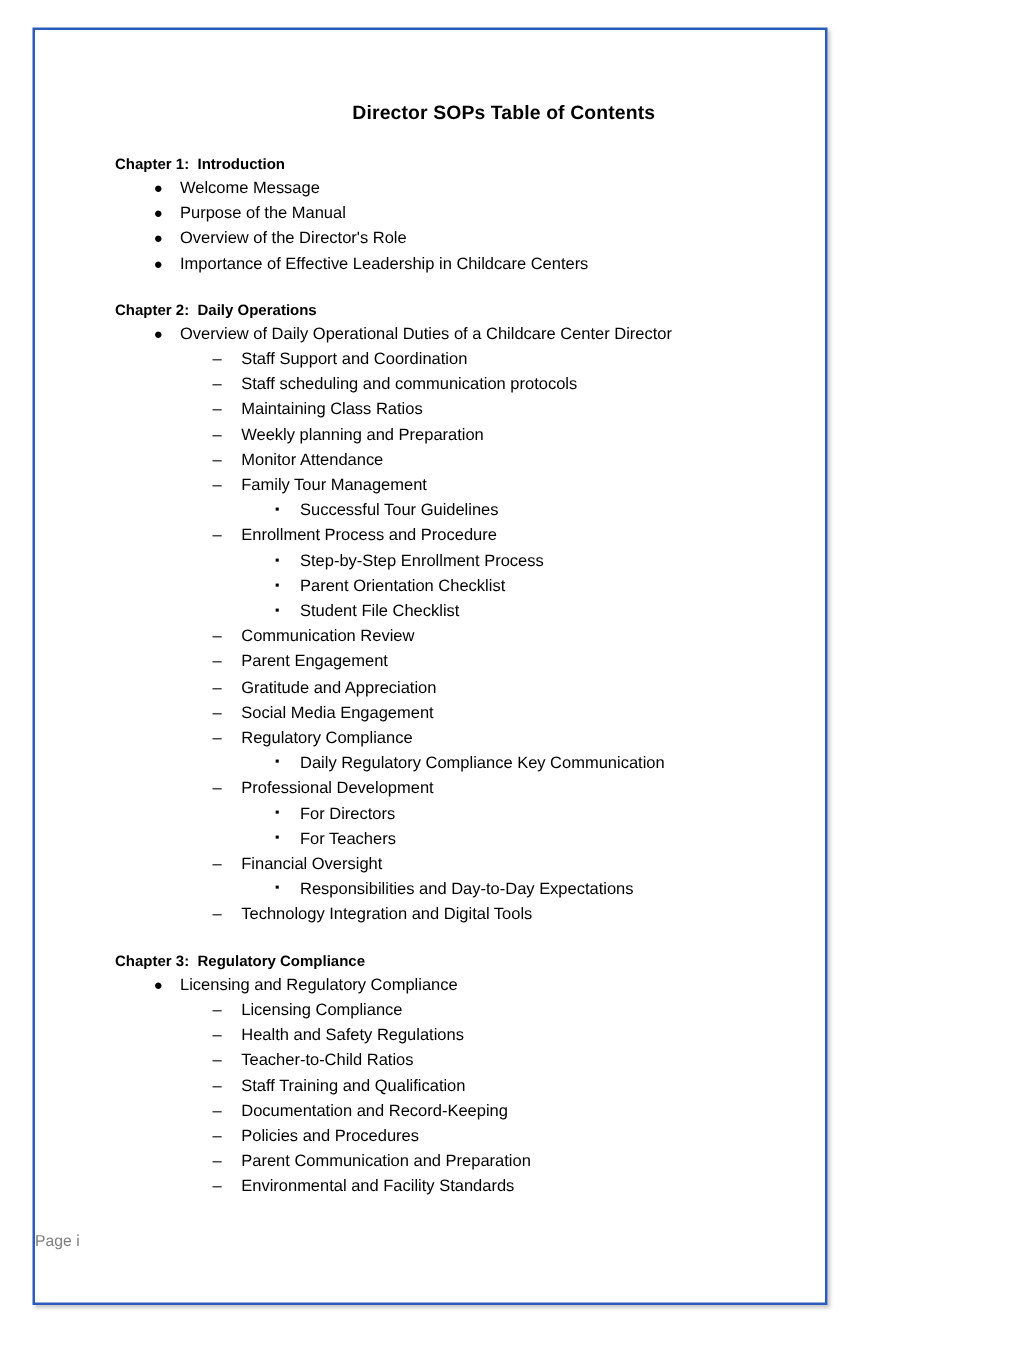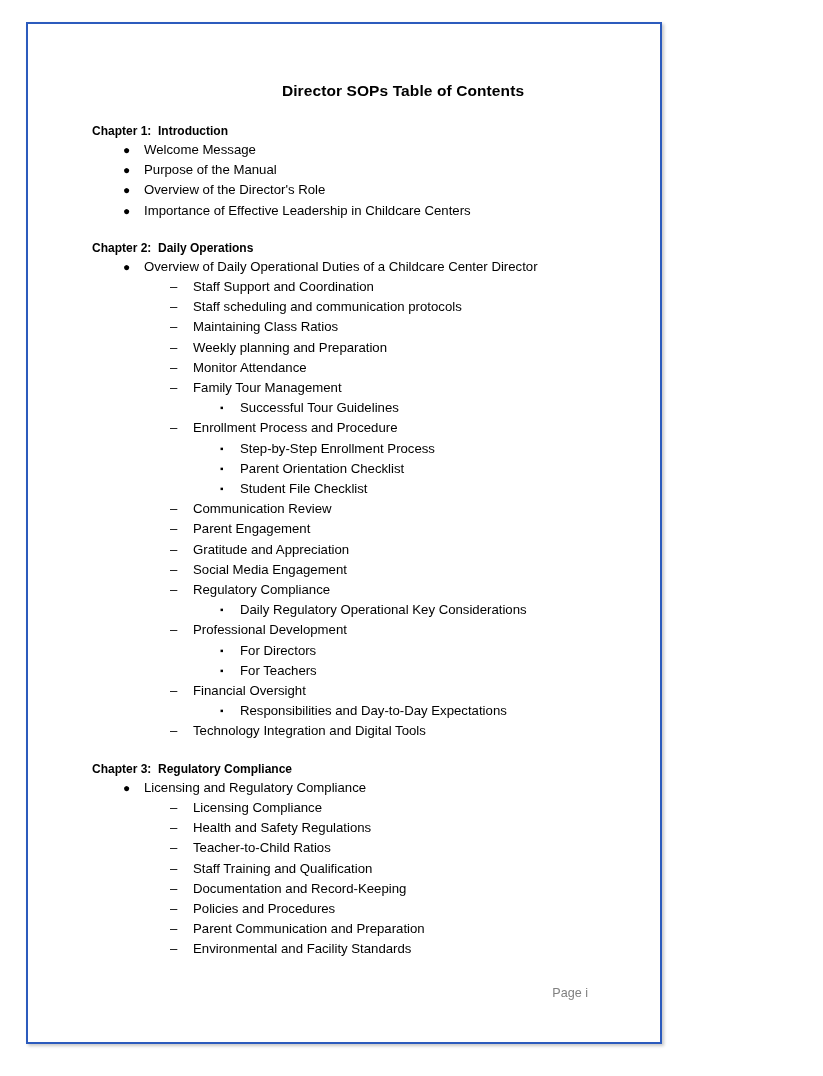--- a/index.html
+++ b/index.html
@@ -110,21 +110,21 @@
     font-size: 10px;
     line-height: 20.2px;
   }
 
   
   #page-footer {
     position: absolute;
     left: 0;
     top: 962px;
     width: 100%;
-    text-align: right;
+    text-align: left;
     padding-right: 72px;
     box-sizing: border-box;
     font-size: 12.6px;
     color: #808080;
   }
 </style>
 </head>
 <body>
 
 <div id="page-sheet" style="border-color: rgb(44, 91, 189);">
@@ -168,21 +168,21 @@
             <li class="li-row"><span class="bullet">▪</span><span class="li-text">Student File Checklist</span></li>
           </ul>
           <ul class="lvl lvl2">
             <li class="li-row"><span class="bullet">–</span><span class="li-text">Communication Review</span></li>
             <li class="li-row"><span class="bullet">–</span><span class="li-text">Parent Engagement</span></li>
             <li class="li-row"><span class="bullet">–</span><span class="li-text">Gratitude and Appreciation</span></li>
             <li class="li-row"><span class="bullet">–</span><span class="li-text">Social Media Engagement</span></li>
             <li class="li-row"><span class="bullet">–</span><span class="li-text">Regulatory Compliance</span></li>
           </ul>
           <ul class="lvl lvl3">
-            <li class="li-row"><span class="bullet">▪</span><span class="li-text">Daily Regulatory Operational Key Considerations</span></li>
+            <li class="li-row"><span class="bullet">▪</span><span class="li-text">Daily Regulatory Compliance Key Communication</span></li>
           </ul>
           <ul class="lvl lvl2">
             <li class="li-row"><span class="bullet">–</span><span class="li-text">Professional Development</span></li>
           </ul>
           <ul class="lvl lvl3">
             <li class="li-row"><span class="bullet">▪</span><span class="li-text">For Directors</span></li>
             <li class="li-row"><span class="bullet">▪</span><span class="li-text">For Teachers</span></li>
           </ul>
           <ul class="lvl lvl2">
             <li class="li-row"><span class="bullet">–</span><span class="li-text">Financial Oversight</span></li>

